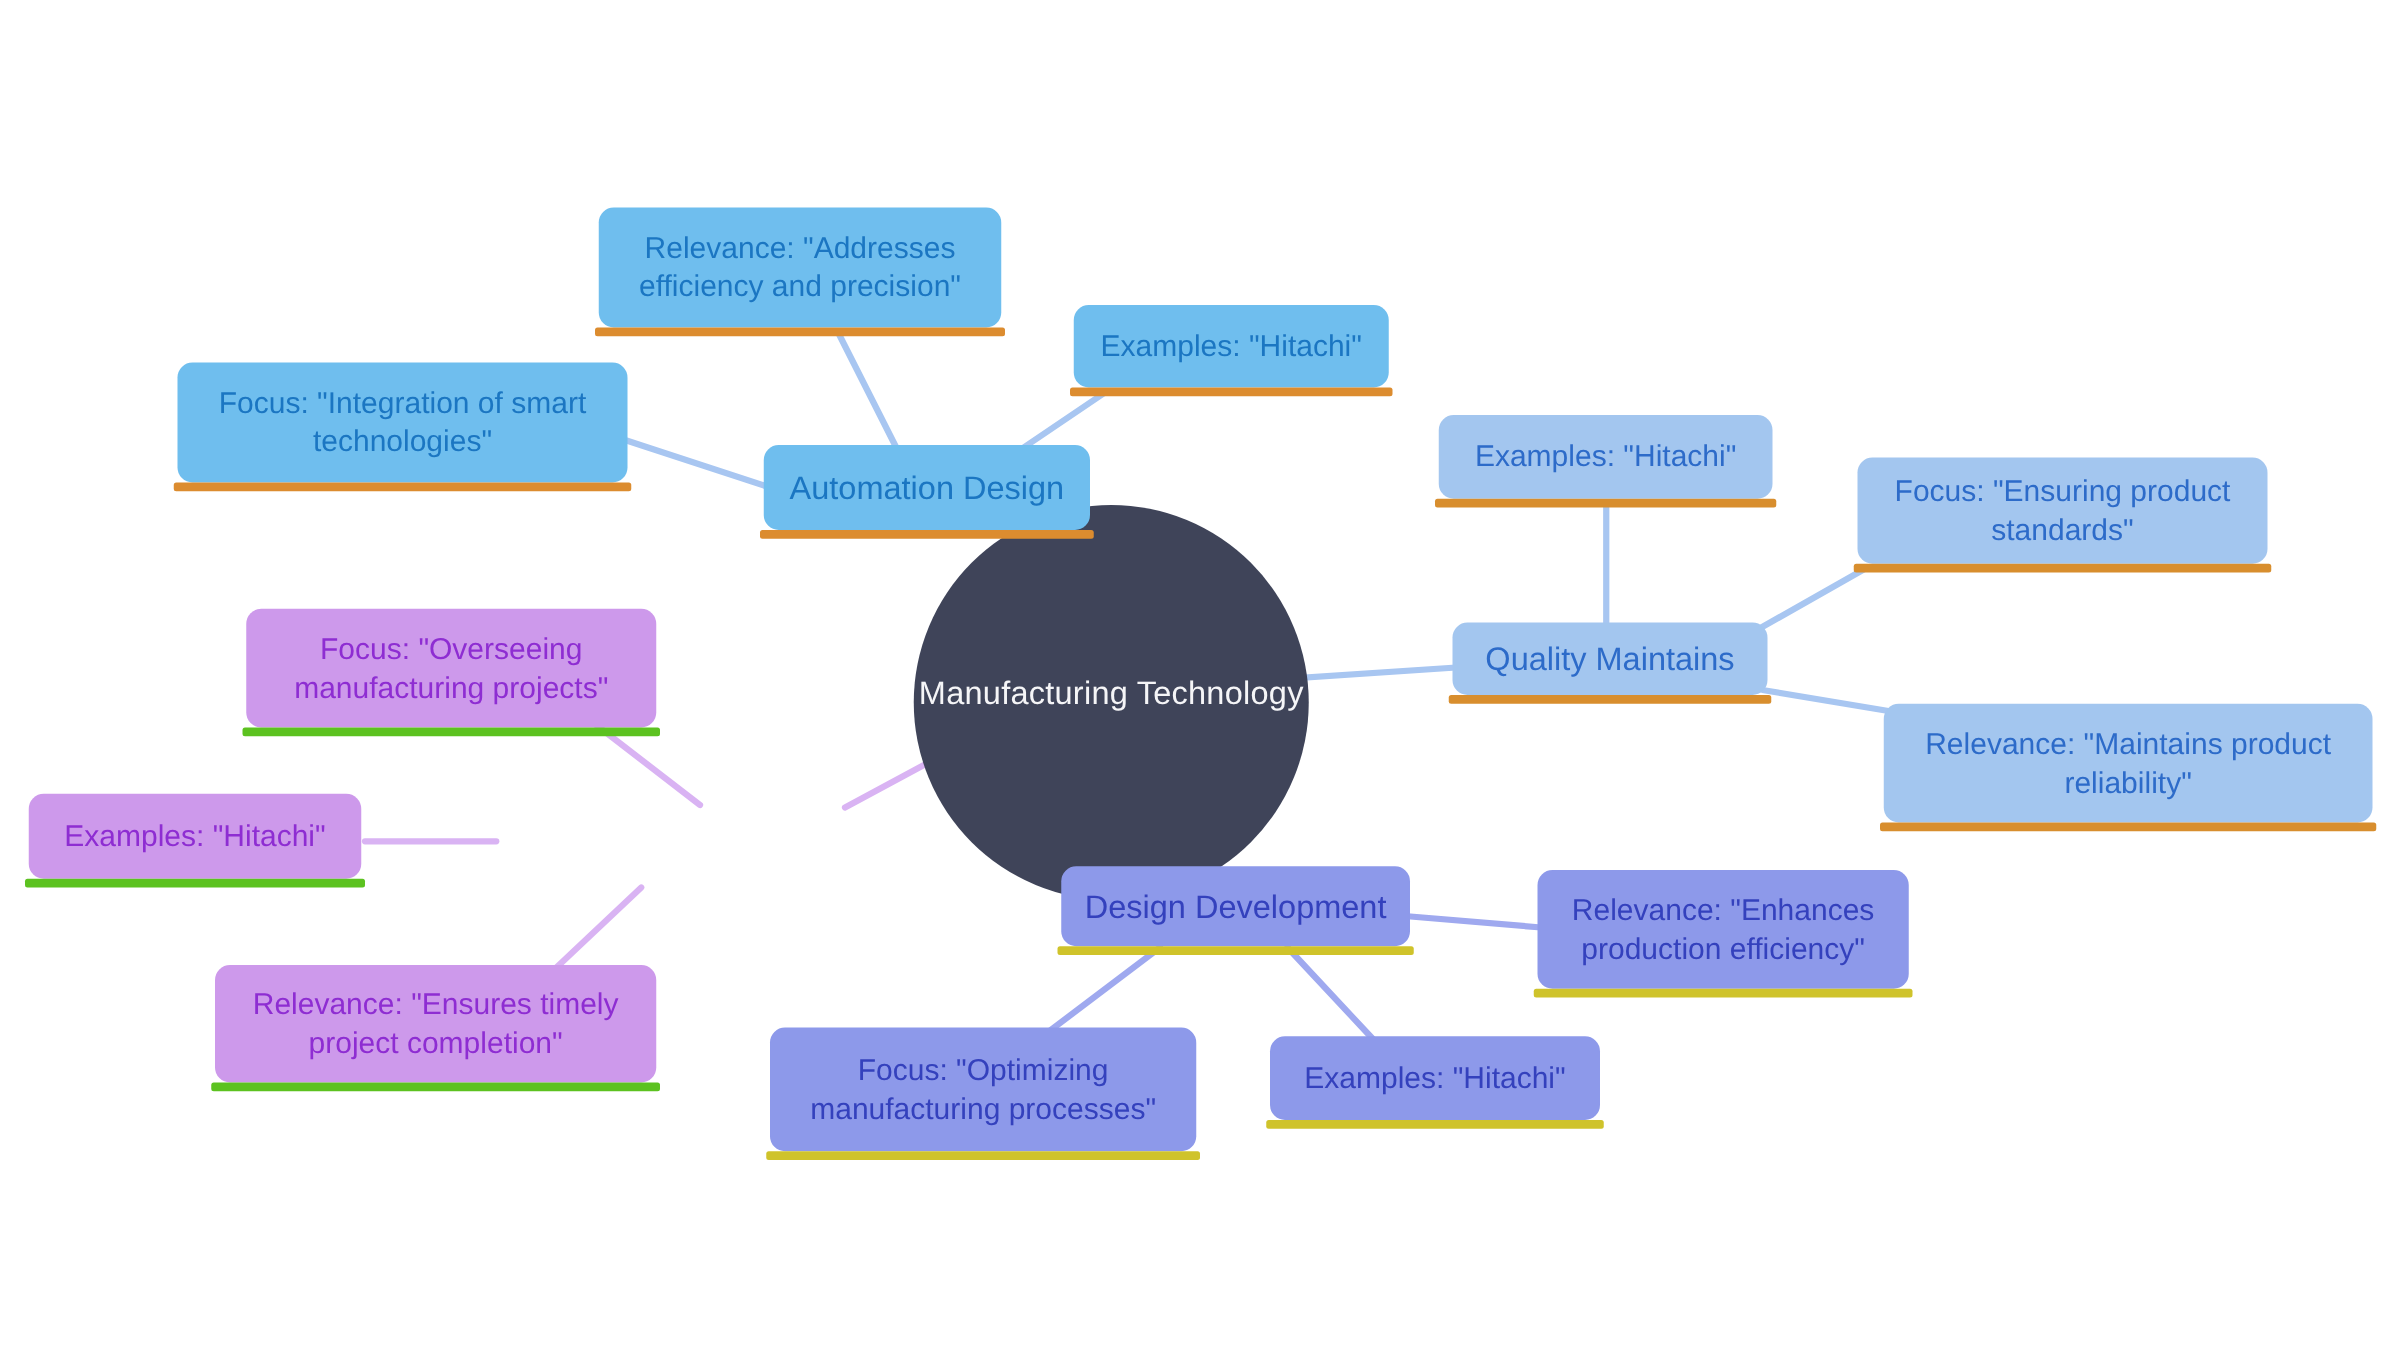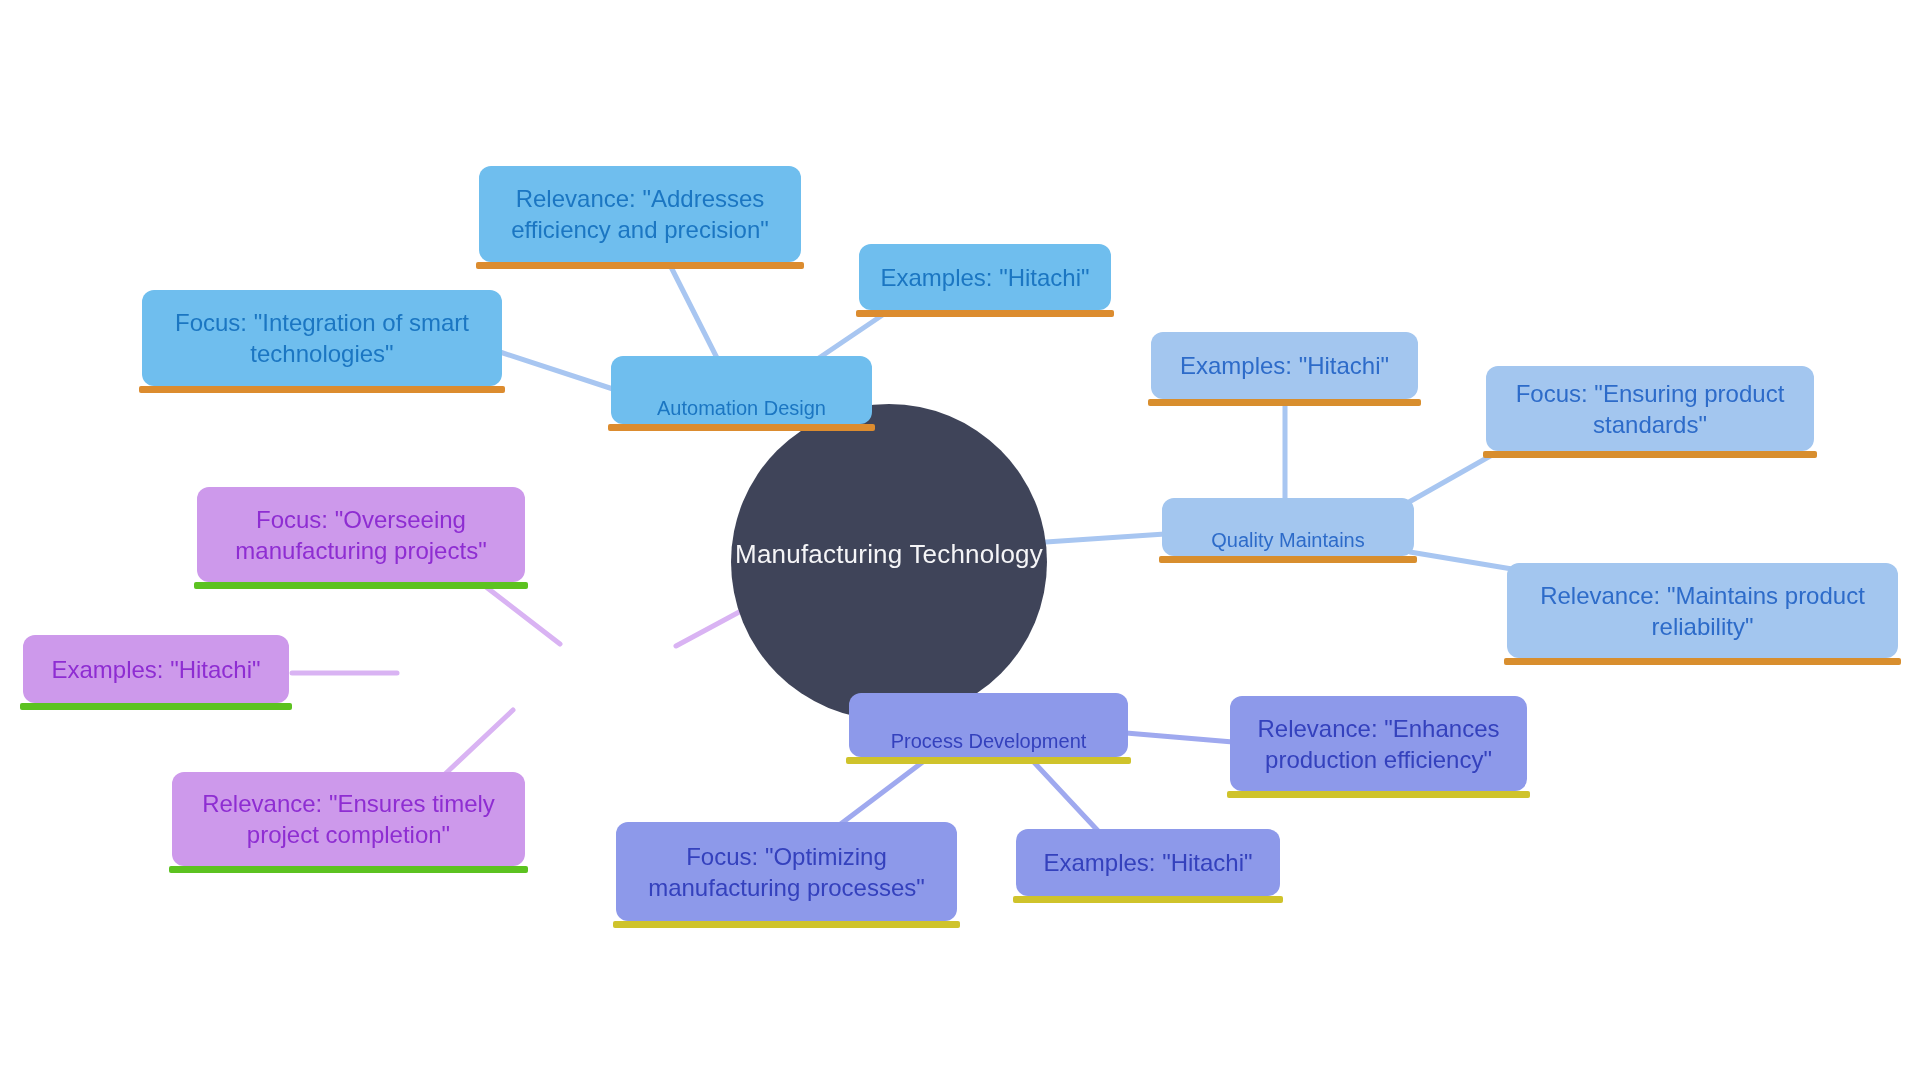--- a/index.html
+++ b/index.html
@@ -48,21 +48,21 @@
     border-radius: 12px;
     display: flex;
     align-items: center;
     justify-content: center;
     text-align: center;
     font-size: 24px;
     line-height: 31px;
     padding: 0 6px;
     box-sizing: border-box;
   }
-  .node.branch { font-size: 20px; align-items: flex-end; }
+  .node.branch { font-size: 26px; }
   .node .bar {
     position: absolute;
     left: -3px; right: -3px;
     bottom: -7px;
     height: 7px;
     background: var(--accent, #888);
     border-radius: 2px;
   }
 </style>
 </head>
@@ -138,21 +138,21 @@
   <div class="node" style="left: 23px; top: 635px; width: 266px; height: 68px; --fill: #cd99eb; --text: #8e2dd2; --accent: #5cc220; --edge: #d9b3f3;">
     <span>Examples: "Hitachi"</span>
     <i class="bar"></i>
   </div>
   <div class="node" style="left: 172px; top: 772px; width: 353px; height: 94px; --fill: #cd99eb; --text: #8e2dd2; --accent: #5cc220; --edge: #d9b3f3;">
     <span>Relevance: "Ensures timely project completion"</span>
     <i class="bar"></i>
   </div>
 
   <div class="node branch" style="left: 849px; top: 693px; width: 279px; height: 64px; --fill: #8d99ea; --text: #3441bd; --accent: #cfc32b; --edge: #9fa9ef;">
-    <span>Process Development</span>
+    <span>Design Development</span>
     <i class="bar"></i>
   </div>
   <div class="node" style="left: 1230px; top: 696px; width: 297px; height: 95px; --fill: #8d99ea; --text: #3441bd; --accent: #cfc32b; --edge: #9fa9ef;">
     <span>Relevance: "Enhances production efficiency"</span>
     <i class="bar"></i>
   </div>
   <div class="node" style="left: 616px; top: 822px; width: 341px; height: 99px; --fill: #8d99ea; --text: #3441bd; --accent: #cfc32b; --edge: #9fa9ef;">
     <span>Focus: "Optimizing manufacturing processes"</span>
     <i class="bar"></i>
   </div>

